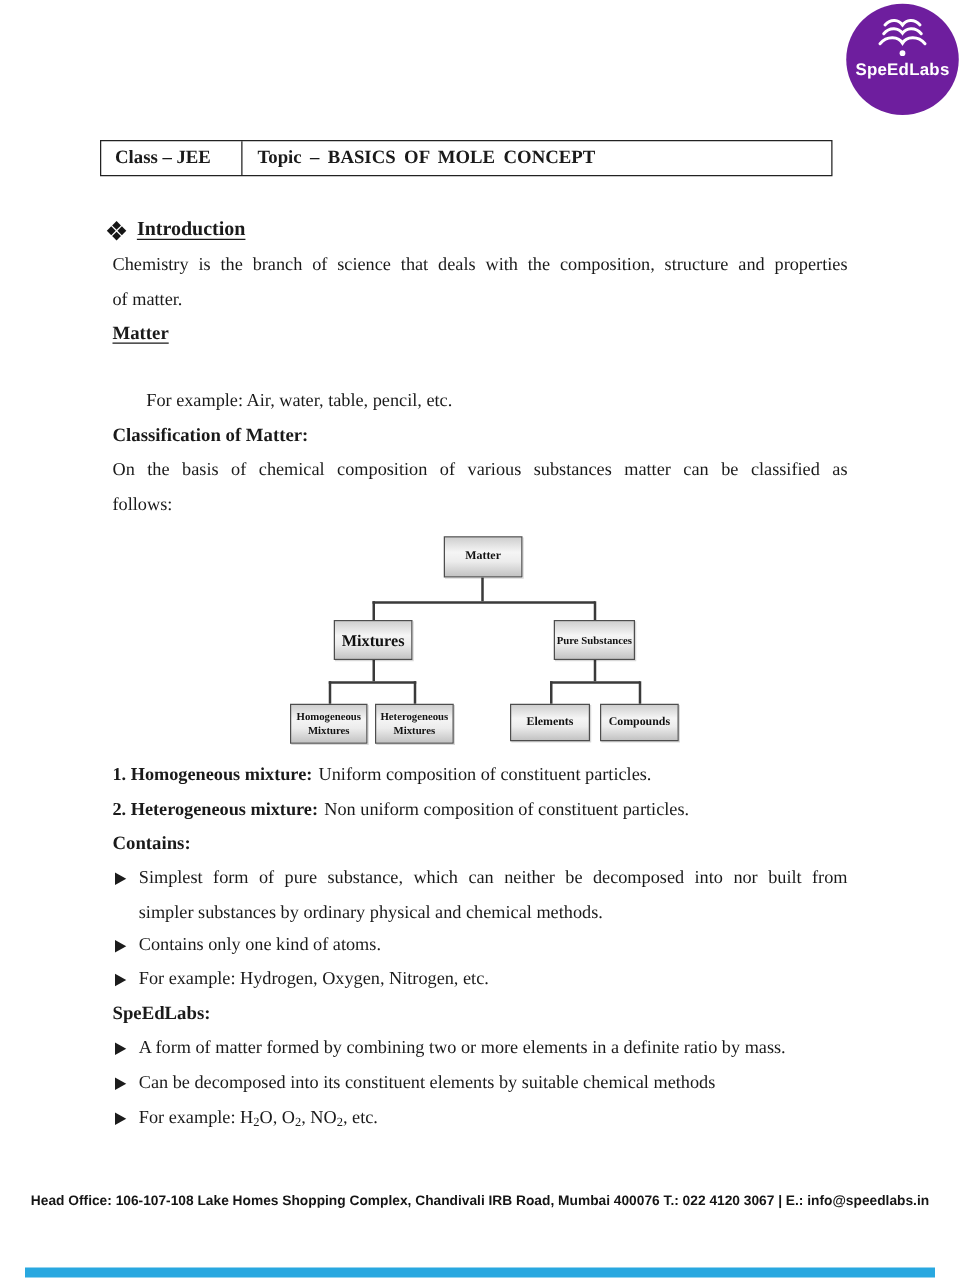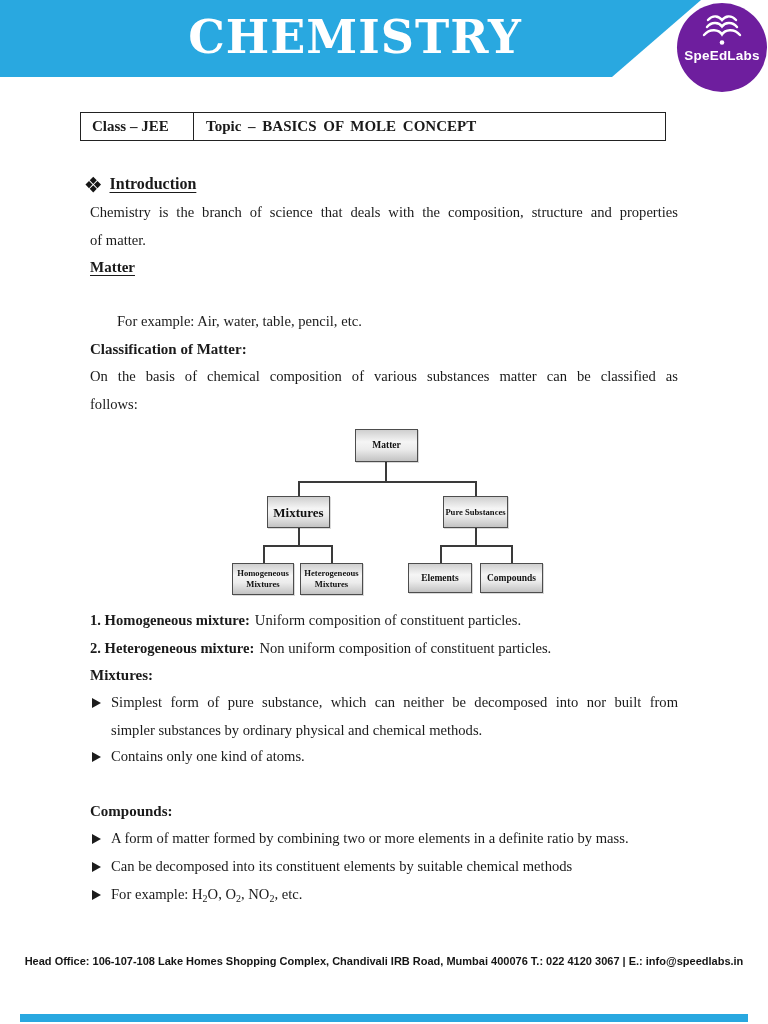--- a/index.html
+++ b/index.html
@@ -88,23 +88,20 @@
   .footer-bar {
     position:absolute; left:20px; top:1014px; width:728px; height:8px; background:#29a8e0;
   }
   sub { font-size:10px; vertical-align:-3px; }
 </style>
 </head>
 <body>
 
 <div class="page">
 
-  <div class="banner">
-    <div class="banner-title">CHEMISTRY</div>
-  </div>
   <div class="logo">
     <svg width="46" height="34" viewBox="0 0 46 34">
       <g fill="none" stroke="#ffffff" stroke-width="2.4" stroke-linecap="round">
         <path d="M9 7 C14 1.5, 20 3, 23 7 C26 3, 32 1.5, 37 7"></path>
         <path d="M8 14 C13 8, 20 9.5, 23 13.5 C26 9.5, 33 8, 38 14"></path>
         <path d="M5 22 C11 15, 20 16.5, 23 21.5 C26 16.5, 35 15, 41 22"></path>
       </g>
       <circle cx="23" cy="29.5" r="2.3" fill="#ffffff"></circle>
     </svg>
     <div class="logo-name">SpeEdLabs</div>
@@ -162,34 +159,38 @@
     <div class="dnode" style="left:480px;top:134px;width:63px;height:30px;font-size:9.5px;">Compounds</div>
   </div>
 
   <div class="abs line" style="top:607px;">
     <span class="pt-label">1. Homogeneous mixture:</span><span>Uniform composition of constituent particles.</span>
   </div>
   <div class="abs line" style="top:635px;">
     <span class="pt-label">2. Heterogeneous mixture:</span><span>Non uniform composition of constituent particles.</span>
   </div>
 
-  <div class="abs line heading" style="top:662px;">Mixtures:</div>
+  <div class="abs line heading" style="top:662px;">Contains:</div>
   <div class="abs bullet" style="top:743px;">
     <span class="arrow-bullet"></span>
     <div class="btxt line">Contains only one kind of atoms.</div>
   </div>
   <div class="abs bullet" style="top:689px;">
     <span class="arrow-bullet"></span>
     <div class="btxt">
       <div class="line just">Simplest form of pure substance, which can neither be decomposed into nor built from</div>
       <div class="line">simpler substances by ordinary physical and chemical methods.</div>
     </div>
   </div>
-
-  <div class="abs line heading" style="top:798px;">Compounds:</div>
+  <div class="abs bullet" style="top:770px;">
+    <span class="arrow-bullet"></span>
+    <div class="btxt line">For example: Hydrogen, Oxygen, Nitrogen, etc.</div>
+  </div>
+
+  <div class="abs line heading" style="top:798px;">SpeEdLabs:</div>
   <div class="abs bullet" style="top:825px;">
     <span class="arrow-bullet"></span>
     <div class="btxt line">A form of matter formed by combining two or more elements in a definite ratio by mass.</div>
   </div>
   <div class="abs bullet" style="top:853px;">
     <span class="arrow-bullet"></span>
     <div class="btxt line">Can be decomposed into its constituent elements by suitable chemical methods</div>
   </div>
   <div class="abs bullet" style="top:881px;justify-content:flex-end;">
     <span class="arrow-bullet"></span>

